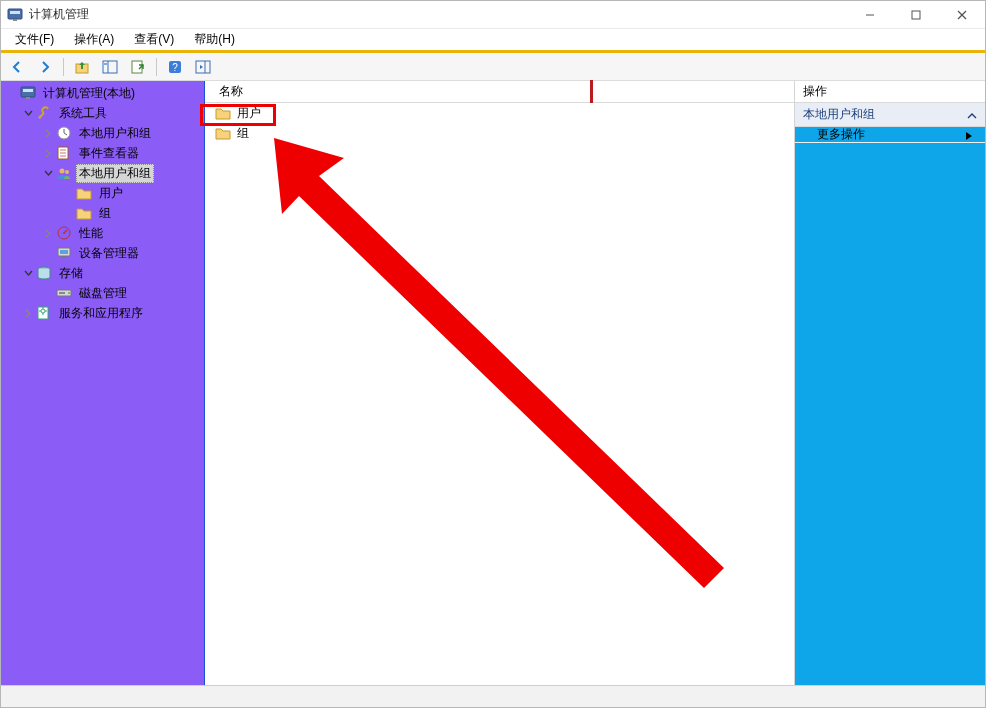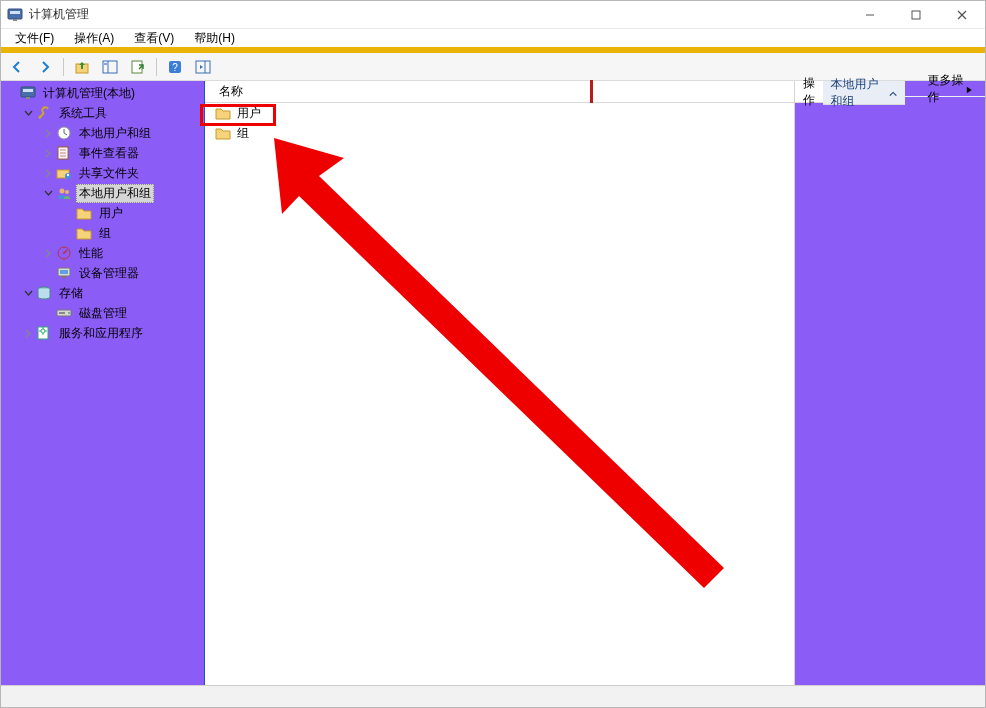--- a/index.html
+++ b/index.html
@@ -43,21 +43,21 @@
   }
   .win-btn svg { width:10px; height:10px; }
   .win-btn.close svg { width:12px; height:12px; }
 
   
   .menubar {
     height: 24px;
     display:flex; align-items:center;
     padding: 0 4px;
     background:#fff;
-    border-bottom: 6px solid #eab308;
+    border-bottom: 3px solid #eab308;
   }
   .menubar .menu-item {
     padding: 2px 10px;
     color:#000;
   }
 
   
   .toolbar {
     height: 28px;
     background: #f6f6f6;
@@ -92,22 +92,22 @@
   .content-pane {
     flex:1;
     display:flex;
     flex-direction:column;
     border-right:1px solid #d4d4d4;
     background:#fff;
     position:relative;
   }
   .actions-pane {
     width:190px;
-    background:#8b5cf6;
-    display:flex; flex-direction:row;
+    background:#0ea5e9;
+    display:flex; flex-direction:column;
   }
 
   
   .tree ul { list-style:none; margin:0; padding:0; }
   .tree li { white-space:nowrap; }
   .node {
     display:flex; align-items:center;
     height:20px;
     padding-left:4px;
   }
@@ -362,37 +362,20 @@
                             <rect x="2" y="2" width="10" height="12" fill="#fff" stroke="#a05a2c"></rect>
                             <line x1="4" y1="5" x2="10" y2="5" stroke="#c77"></line>
                             <line x1="4" y1="8" x2="10" y2="8" stroke="#c77"></line>
                             <line x1="4" y1="11" x2="10" y2="11" stroke="#c77"></line>
                           </svg>
                       </span>
                       <span class="label">事件查看器</span>
                     </div>
                   </li>
                   <li>
-                    <div class="node indent-3">
-                      <span class="expander">
-                        <svg viewBox="0 0 9 9">
-                            <path d="M2 1 L6 4.5 L2 8" fill="none" stroke="#888" stroke-width="1.2"></path>
-                          </svg>
-                      </span>
-                      <span class="icon">
-                        <svg viewBox="0 0 16 16">
-                            <rect x="1" y="5" width="12" height="8" fill="#f6d27a" stroke="#c79a2b"></rect>
-                            <circle cx="12" cy="11" r="3" fill="#3f8de0"></circle>
-                            <circle cx="12" cy="10" r="1.2" fill="#fff"></circle>
-                          </svg>
-                      </span>
-                      <span class="label">共享文件夹</span>
-                    </div>
-                  </li>
-                  <li>
                     <div class="node indent-3 selected">
                       <span class="expander">
                         <svg viewBox="0 0 9 9">
                             <path d="M1 2 L4.5 6 L8 2" fill="none" stroke="#333" stroke-width="1.2"></path>
                           </svg>
                       </span>
                       <span class="icon">
                         <svg viewBox="0 0 16 16">
                             <circle cx="6" cy="6" r="2.5" fill="#e8b56a"></circle>
                             <path d="M2 14 Q2 10 6 10 Q10 10 10 14 Z" fill="#4a90d9"></path>

